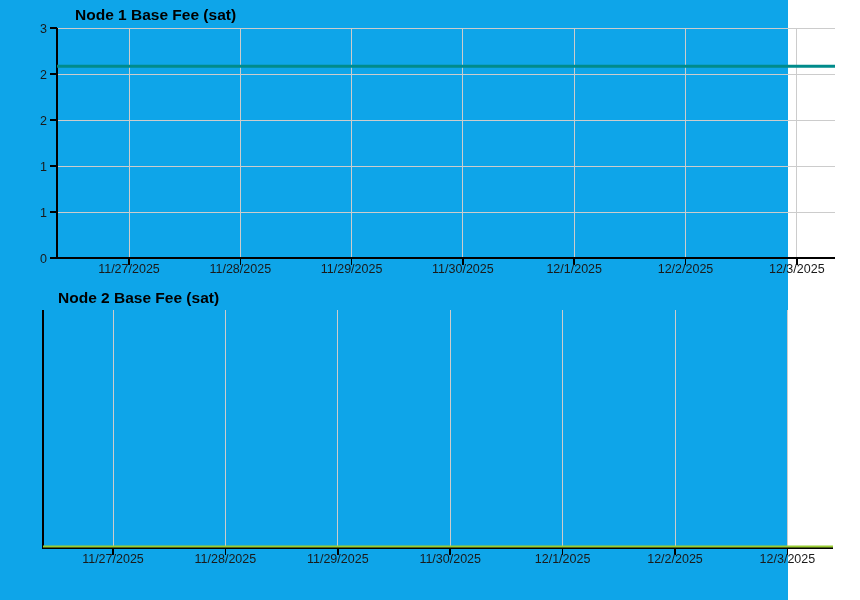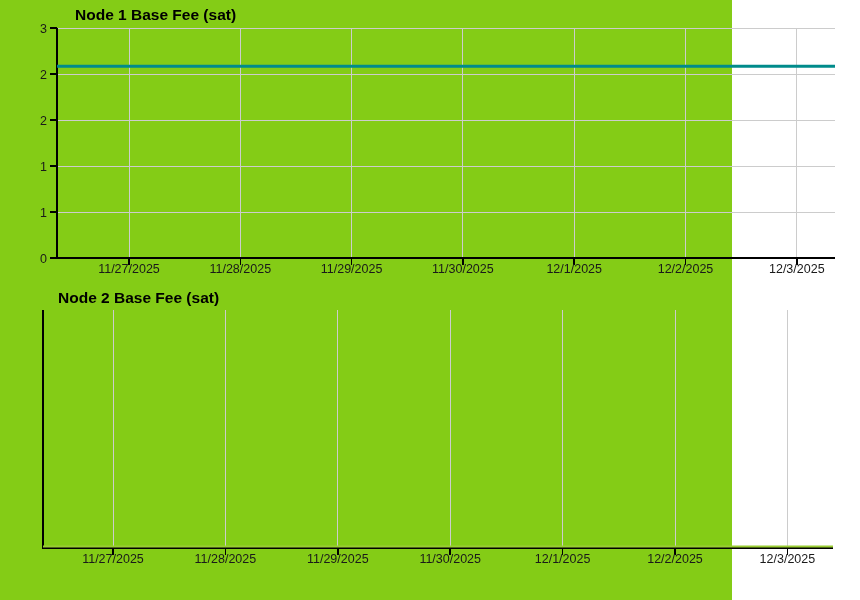--- a/index.html
+++ b/index.html
@@ -1,17 +1,17 @@
 <!DOCTYPE html>
 <html><head>
 <meta charset="utf-8">
 <style>
   html, body { margin: 0; padding: 0; background: #ffffff; }
   body { width: 860px; height: 600px; overflow: hidden; font-family: "Liberation Sans", sans-serif; }
-  .charts-page { position: relative; width: 732px; height: 600px; background: #84cc16; }
+  .charts-page { position: relative; width: 788px; height: 600px; background: #0ea5e9; }
   svg.chart-canvas { display: block; }
   .chart-title { font-family: "Liberation Sans", sans-serif; font-size: 15.5px; font-weight: bold; fill: #000000; }
   .tick-label { font-family: "Liberation Sans", sans-serif; font-size: 12.5px; fill: #1a1a1a; }
 </style>
 </head>
 <body>
 
 <div class="charts-page">
 
   <svg id="chart0" class="chart-canvas" width="860" height="290" viewBox="0 0 860 290">

